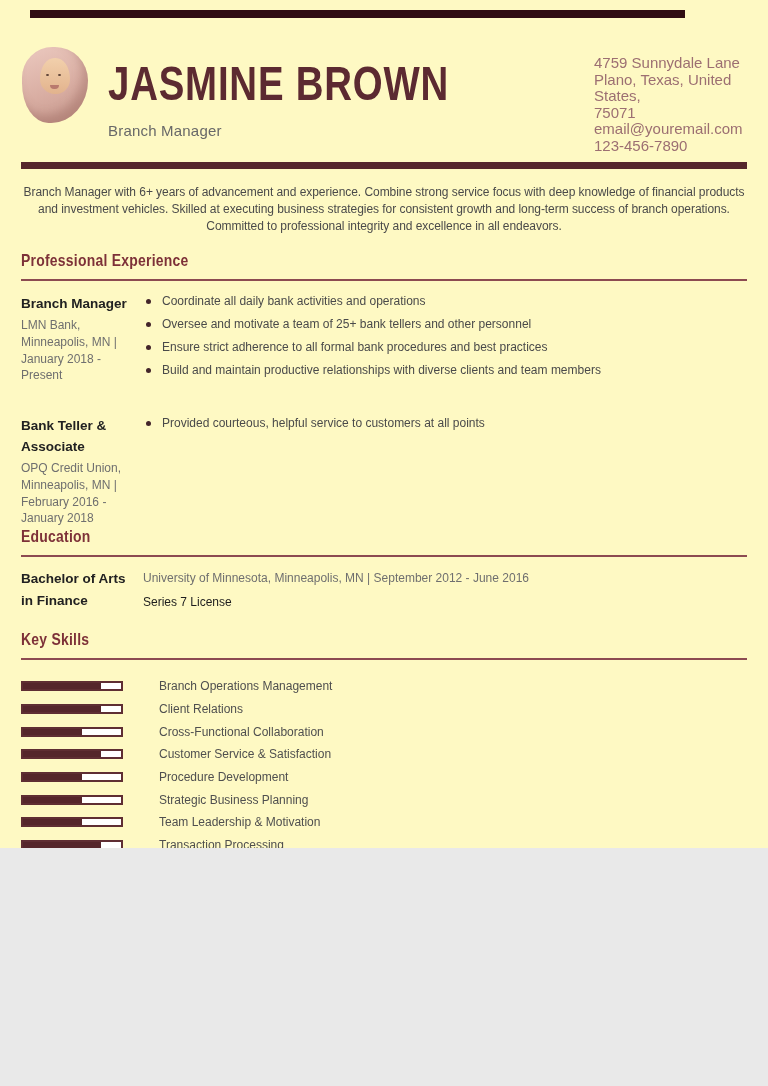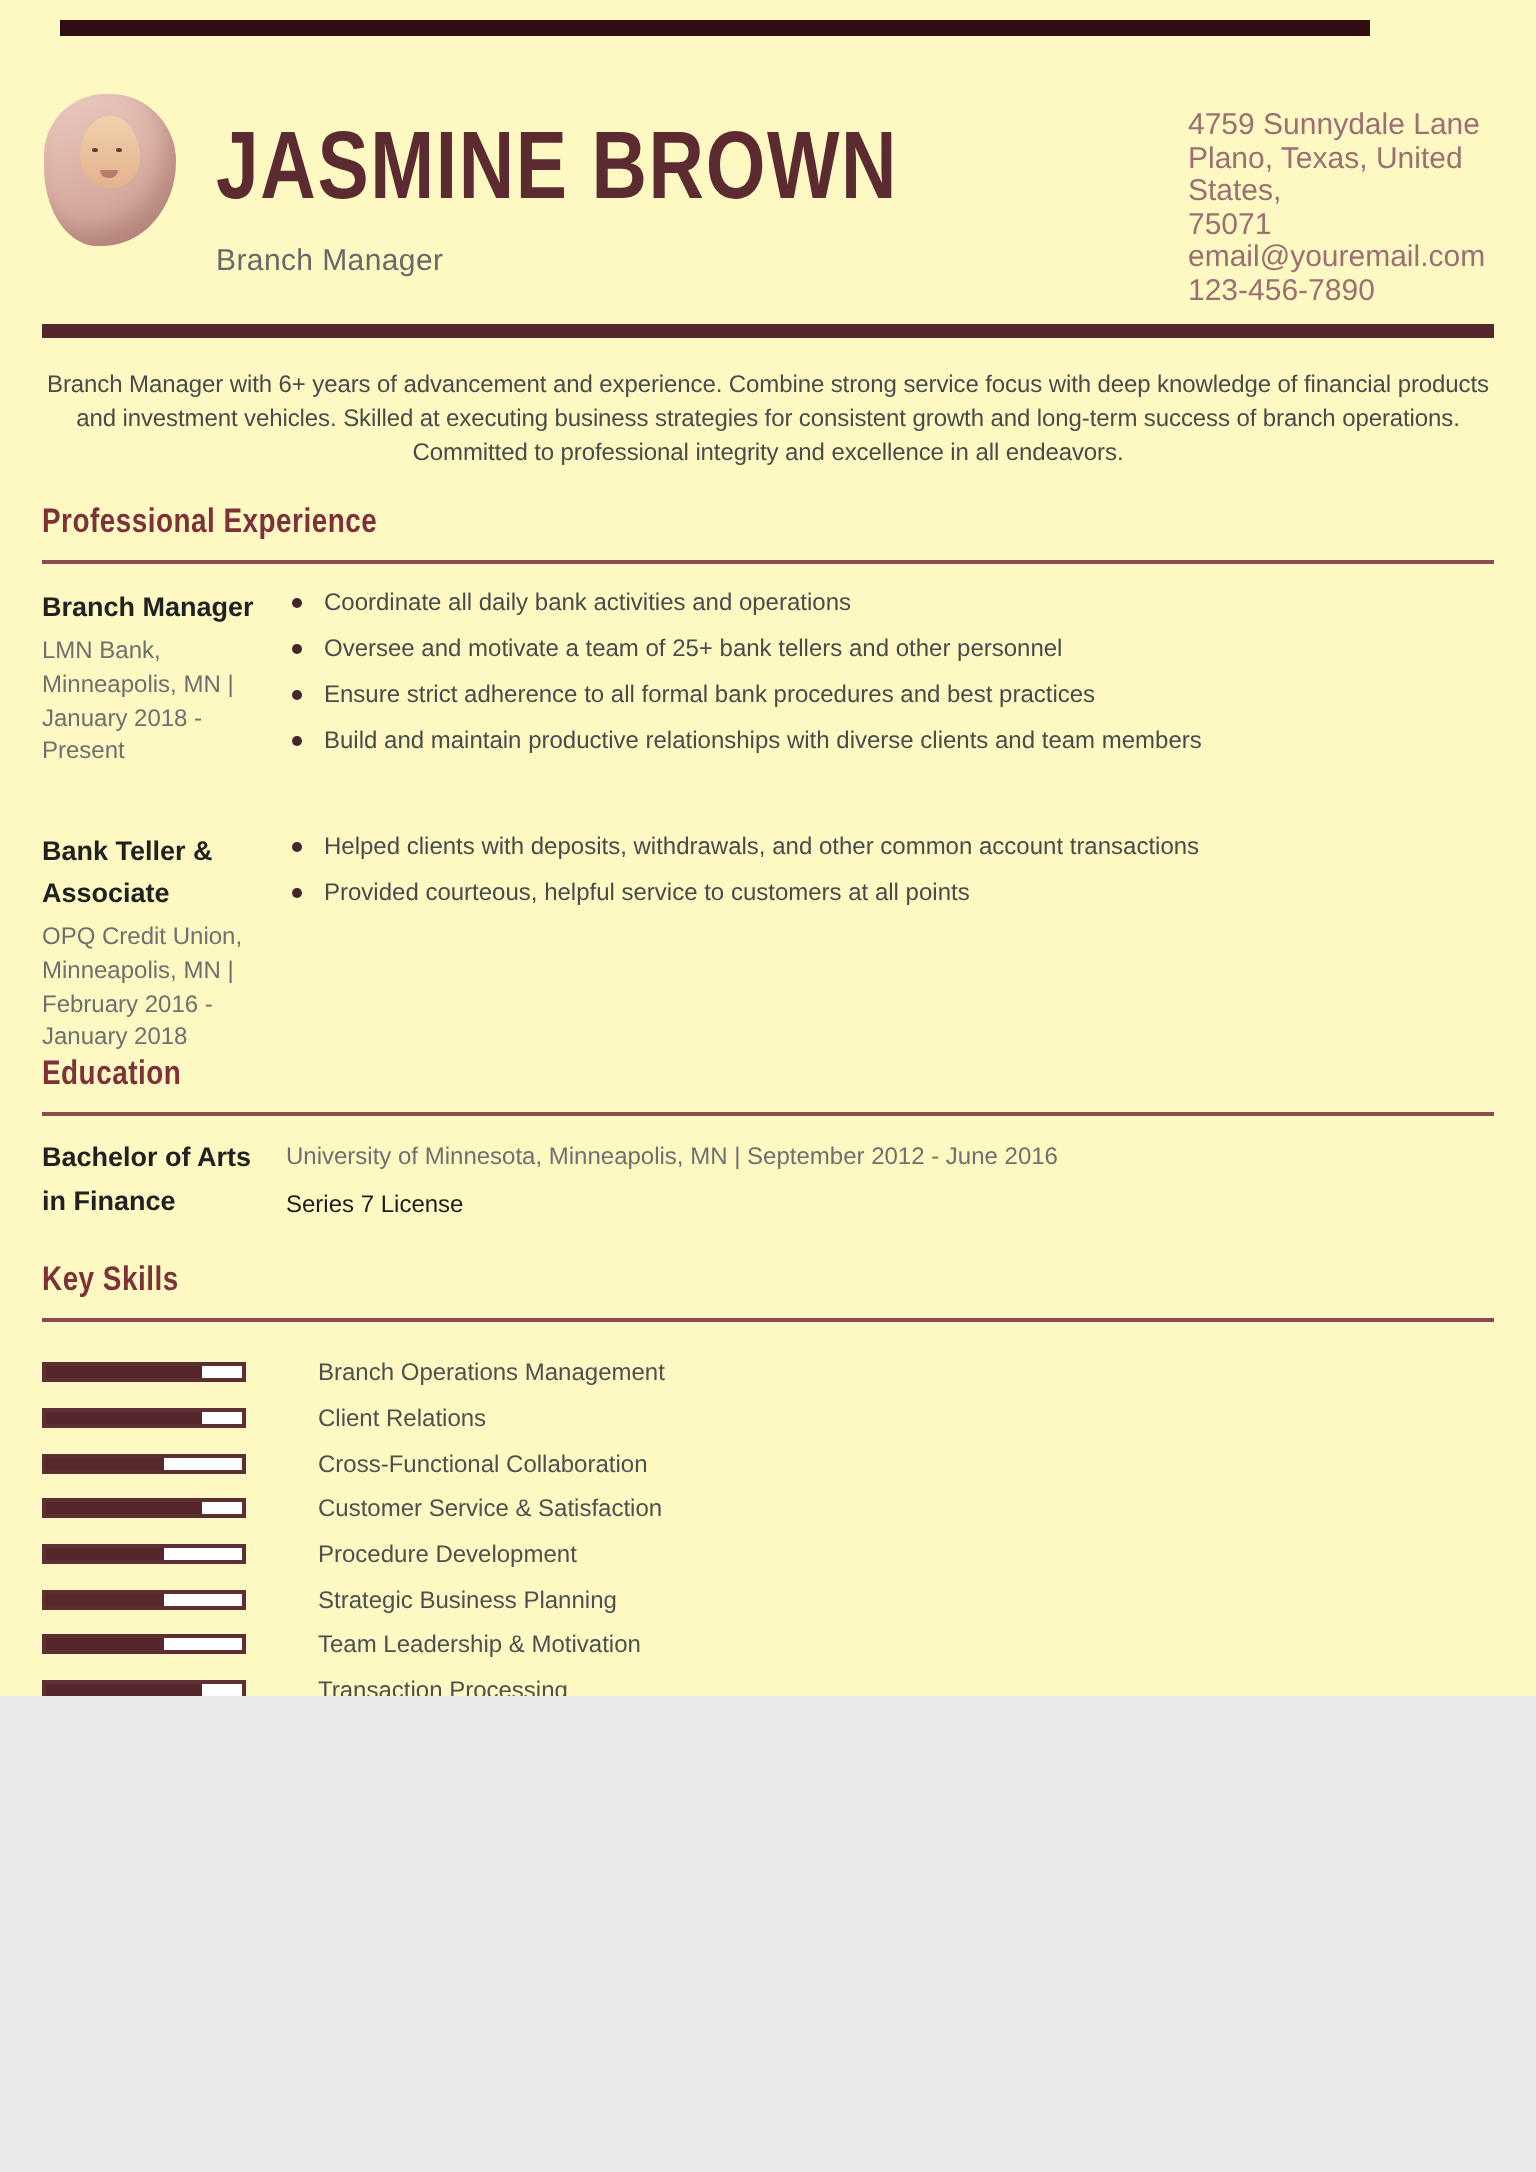--- a/index.html
+++ b/index.html
@@ -126,21 +126,20 @@
           <li>Build and maintain productive relationships with diverse clients and team members</li>
         </ul>
   </div>
 
   <div class="job">
     <div>
       <div class="job-title">Bank Teller &amp; Associate</div>
       <div class="job-meta">OPQ Credit Union, Minneapolis, MN | February 2016 - January 2018</div>
     </div>
     <ul class="bullets">
-          <li>Helped clients with deposits, withdrawals, and other common account transactions</li>
           <li>Provided courteous, helpful service to customers at all points</li>
         </ul>
   </div>
 </div>
 
   <div class="section-heading" id="edu-heading">
     <span class="ht">Education</span>
   </div>
 
   <div class="edu-body">

